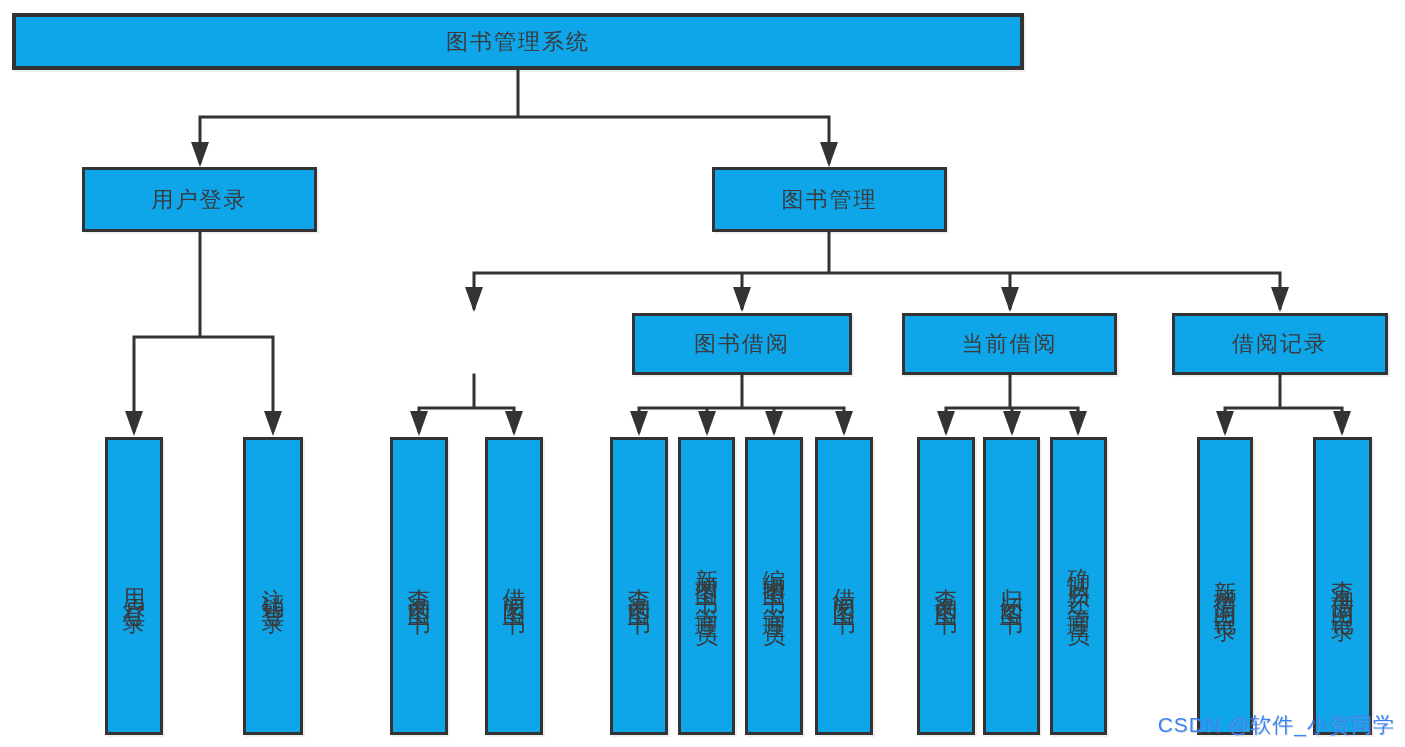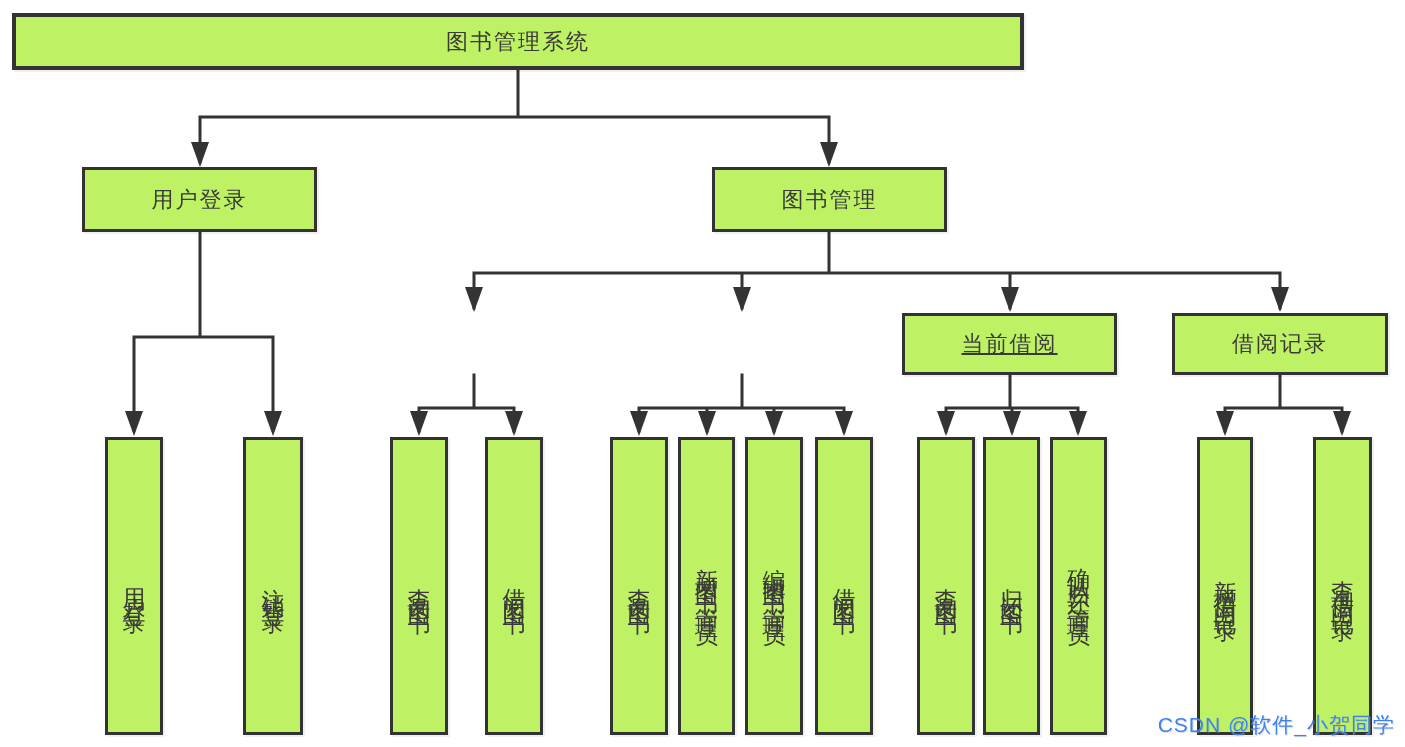--- a/index.html
+++ b/index.html
@@ -8,21 +8,21 @@
     width:1405px;height:747px;
     background:#ffffff;
     font-family:"Liberation Sans",sans-serif;
     overflow:hidden;
   }
   #wires{position:absolute;left:0;top:0;z-index:1;}
   .node{
     position:absolute;
     box-sizing:border-box;
     border:3px solid #333333;
-    background:#bef264;
+    background:#0ea5e9;
     color:#3a3a3a;
     display:flex;align-items:center;justify-content:center;
     z-index:2;
     box-shadow:2px 2px 0 rgba(0,0,0,0.06);
   }
   .node.root{border-width:4px;}
   .node.h span{
     font-size:22px;
     letter-spacing:2px;
     white-space:nowrap;
@@ -87,21 +87,24 @@
     <span>图书管理系统</span>
   </div>
 
   <div class="node h" style="left:82px;top:167px;width:235px;height:65px;">
     <span>用户登录</span>
   </div>
   <div class="node h" style="left:712px;top:167px;width:235px;height:65px;">
     <span>图书管理</span>
   </div>
 
-  <div class="node h" style="left:902px;top:313px;width:215px;height:62px;text-decoration:underline;">
+  <div class="node h" style="left:632px;top:313px;width:220px;height:62px;">
+    <span>图书借阅</span>
+  </div>
+  <div class="node h" style="left:902px;top:313px;width:215px;height:62px;">
     <span>当前借阅</span>
   </div>
   <div class="node h" style="left:1172px;top:313px;width:216px;height:62px;">
     <span>借阅记录</span>
   </div>
 
   <div class="node v" style="left:105px;top:437px;width:58px;height:298px;">
     <span>用户登录</span>
   </div>
   <div class="node v" style="left:243px;top:437px;width:60px;height:298px;">

